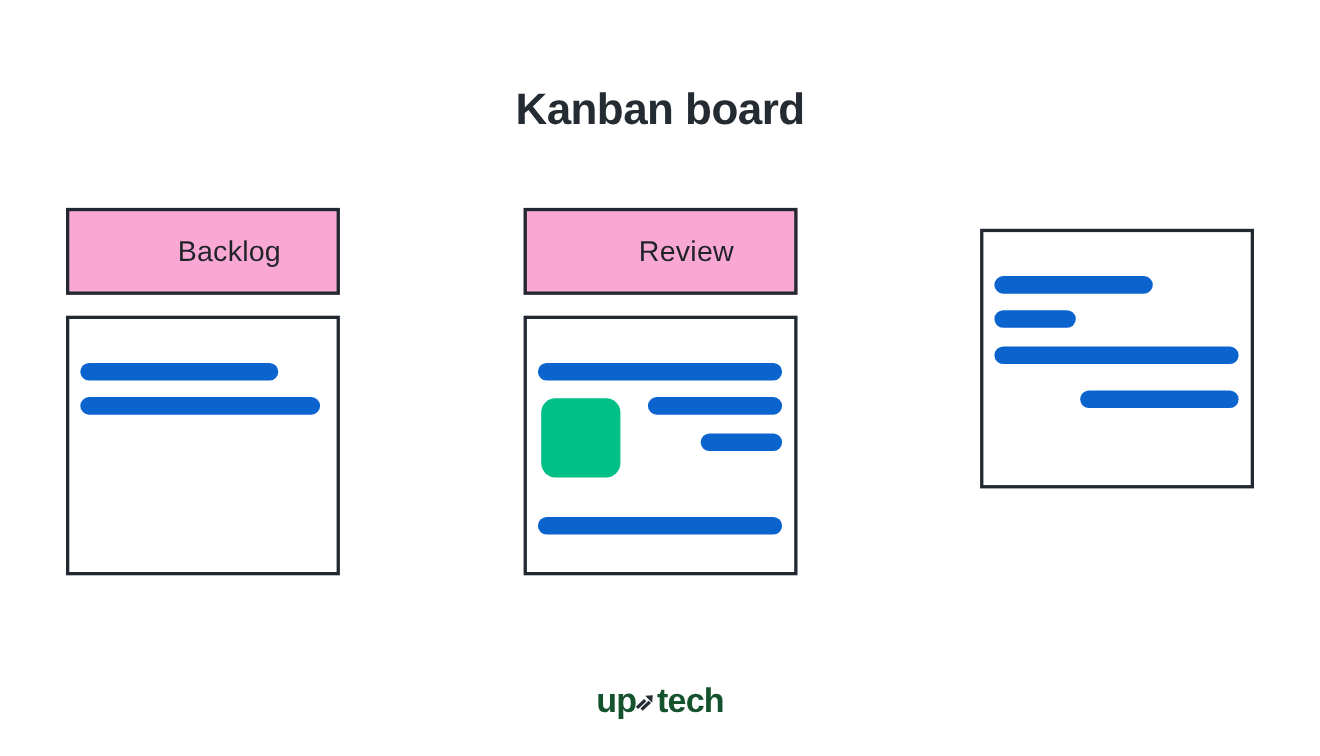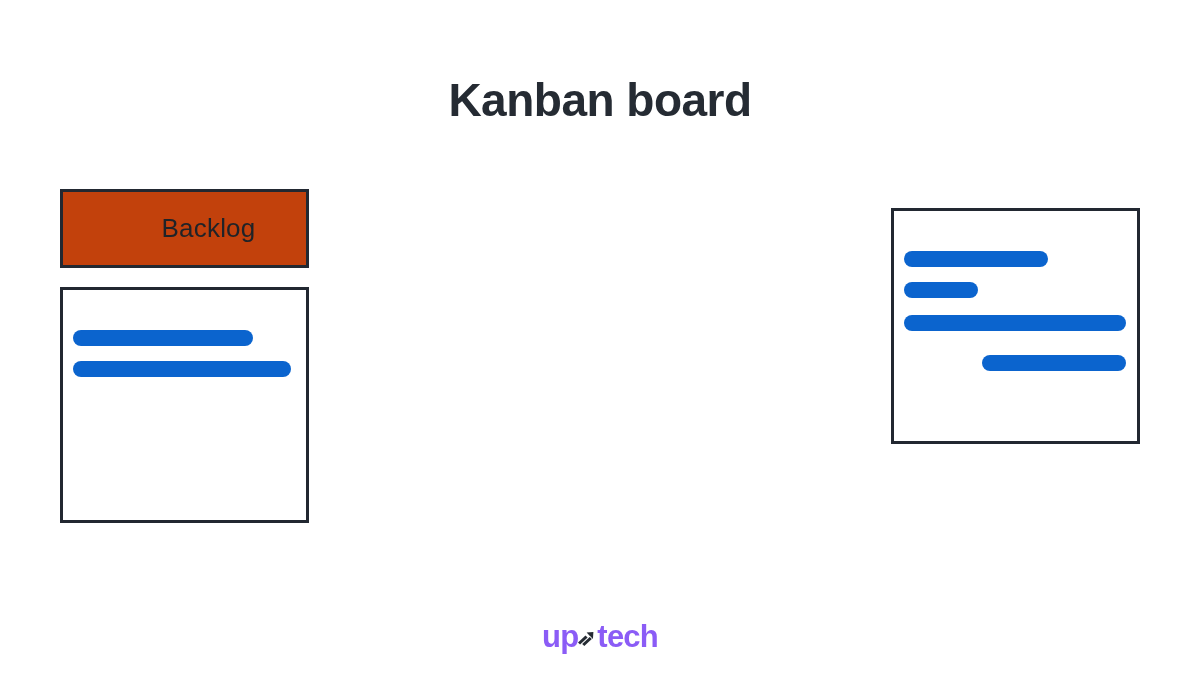--- a/index.html
+++ b/index.html
@@ -14,21 +14,21 @@
     overflow: hidden;
     position: relative;
   }
 
   #board-title {
     position: absolute;
     top: 72px;
     left: 0;
     width: 1200px;
     text-align: center;
-    font-size: 46px;
+    font-size: 40px;
     font-weight: bold;
     letter-spacing: -0.5px;
     color: #252B33;
     line-height: 56px;
   }
 
   #board {
     position: absolute;
     left: 60px;
     top: 189px;
@@ -40,21 +40,21 @@
 
   .column {
     width: 249px;
     display: flex;
     flex-direction: column;
   }
 
   .column-header {
     height: 79px;
     box-sizing: border-box;
-    background: #c2410c;
+    background: #f9a8d4;
     border: 3px solid #222831;
     display: flex;
     align-items: center;
     justify-content: center;
     font-size: 26px;
     color: #1F2328;
     letter-spacing: 0.2px;
     padding-left: 48px;
   }
 
@@ -81,21 +81,21 @@
   }
 
   #logo {
     position: absolute;
     left: 0;
     top: 618px;
     width: 1200px;
     text-align: center;
     font-size: 31px;
     font-weight: bold;
-    color: #8b5cf6;
+    color: #14532d;
     letter-spacing: -0.8px;
     line-height: 38px;
   }
   #logo .logo-mark {
     display: inline-block;
     width: 21px;
     height: 20px;
     position: relative;
     vertical-align: -2px;
     margin: 0 -1px;
@@ -111,20 +111,32 @@
     <div class="column">
       <div class="column-header">
         <span>Backlog</span>
       </div>
       <div class="column-card">
         <div class="bar" style="width: 180px; left: 10px; top: 40px;"></div>
         <div class="bar" style="width: 218px; left: 10px; top: 71px;"></div>
       </div>
     </div>
     <div class="column">
+      <div class="column-header">
+        <span>Review</span>
+      </div>
+      <div class="column-card">
+        <div class="bar" style="width: 222px; left: 10px; top: 40px;"></div>
+        <div class="tile" style="width: 72px; height: 72px; left: 13px; top: 72px;"></div>
+        <div class="bar" style="width: 122px; left: 110px; top: 71px;"></div>
+        <div class="bar" style="width: 74px; left: 158px; top: 104px;"></div>
+        <div class="bar" style="width: 222px; left: 10px; top: 180px;"></div>
+      </div>
+    </div>
+    <div class="column">
       <div class="column-card">
         <div class="bar" style="width: 144px; left: 10px; top: 40px;"></div>
         <div class="bar" style="width: 74px; left: 10px; top: 71px;"></div>
         <div class="bar" style="width: 222px; left: 10px; top: 104px;"></div>
         <div class="bar" style="width: 144px; left: 88px; top: 144px;"></div>
       </div>
     </div>
   </div>
 
 <div id="logo">

